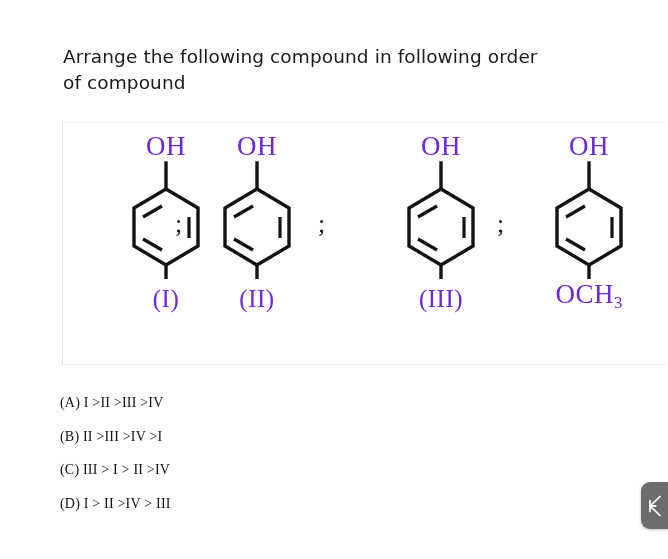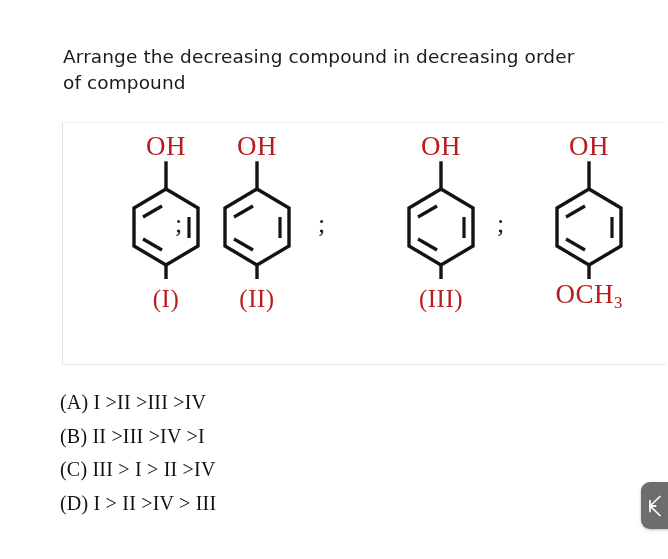--- a/index.html
+++ b/index.html
@@ -48,21 +48,21 @@
     width: 100%;
     height: 100%;
   }
 
   .compound {
     position: absolute;
     top: 8px;
     width: 120px;
     text-align: center;
     font-family: "Liberation Serif", "DejaVu Serif", serif;
-    color: #b91c1c;
+    color: #6d28d9;
   }
 
   .top-label {
     font-size: 27px;
     line-height: 30px;
     letter-spacing: 0.5px;
   }
 
   
   .struct-art {
@@ -102,21 +102,21 @@
 
   
   #options {
     position: absolute;
     left: 60px;
     top: 386px;
     font-family: "Liberation Serif", "DejaVu Serif", serif;
     color: #111111;
   }
   .option {
-    font-size: 20px;
+    font-size: 14px;
     line-height: 33.5px;
     white-space: pre;
     letter-spacing: 0.2px;
   }
 
   
   #resize-widget {
     position: absolute;
     left: 641px;
     top: 482px;
@@ -129,21 +129,21 @@
   #resize-widget svg {
     position: absolute;
     left: 5px;
     top: 12px;
   }
 </style>
 </head>
 <body>
 
 <div id="question">
-  <span class="qline">Arrange the decreasing compound in decreasing order</span>
+  <span class="qline">Arrange the following compound in following order</span>
   <span class="qline">of compound</span>
 </div>
 
 <div id="structures-panel">
   <div id="structures-row">
 
     <div class="compound" style="left:43px;">
       <div class="top-label">OH</div>
       <div class="struct-art">
         <svg width="120" height="118" viewBox="0 0 120 118" xmlns="http://www.w3.org/2000/svg">

